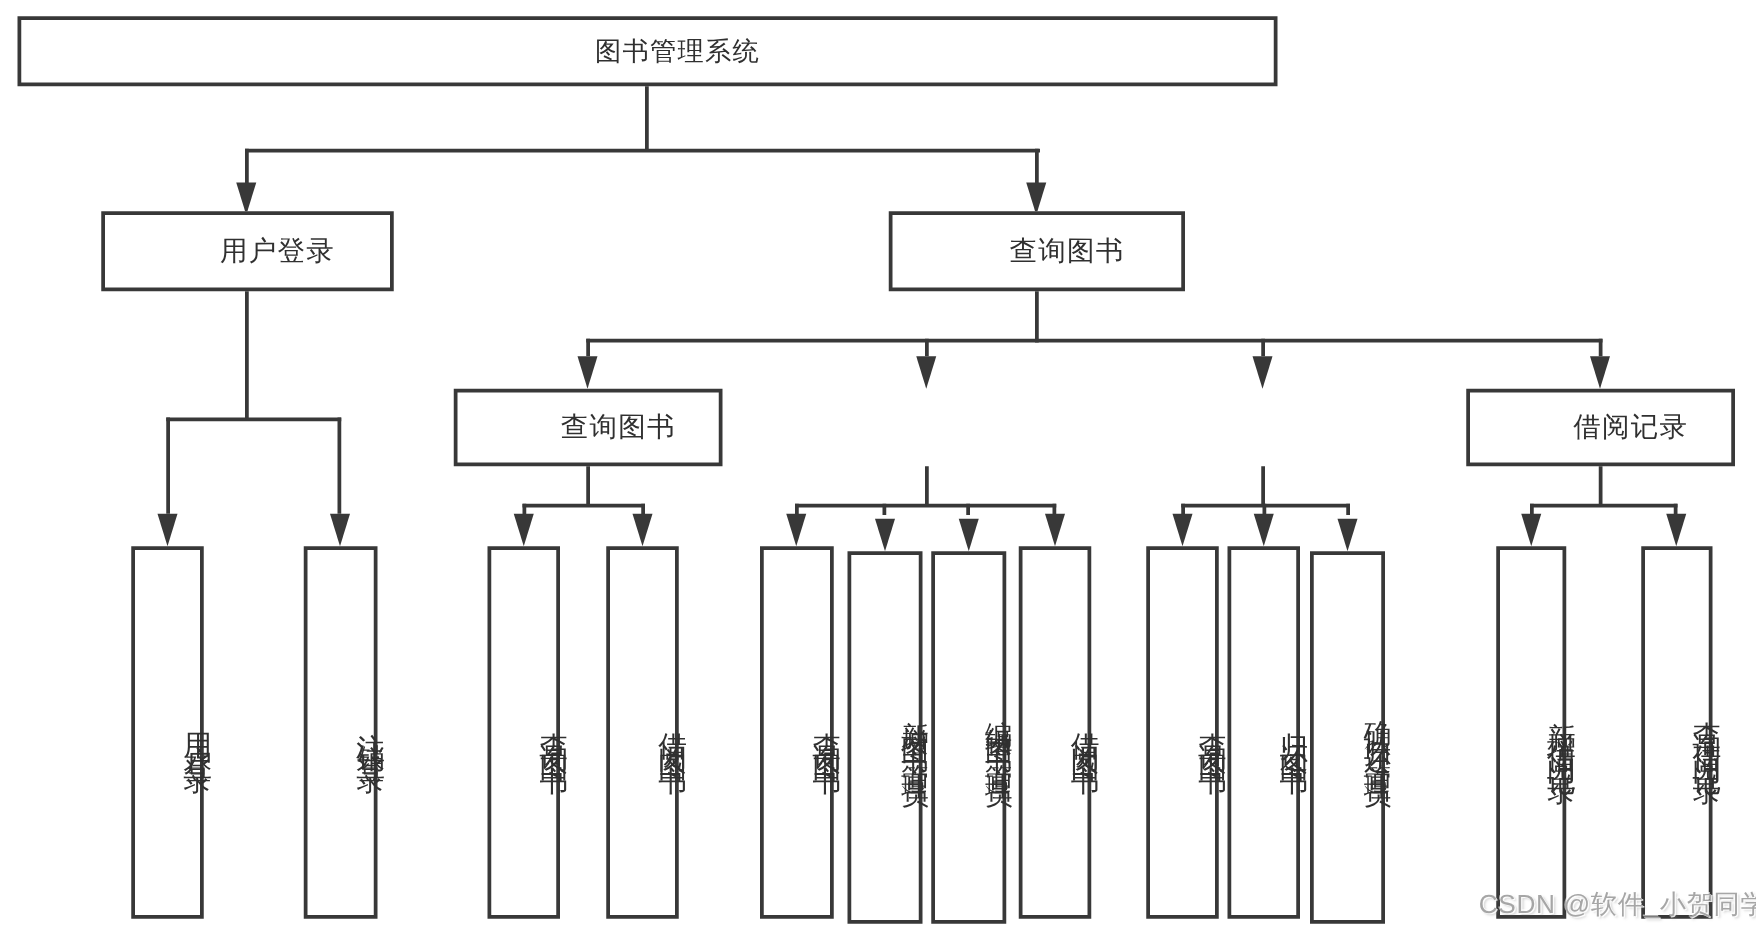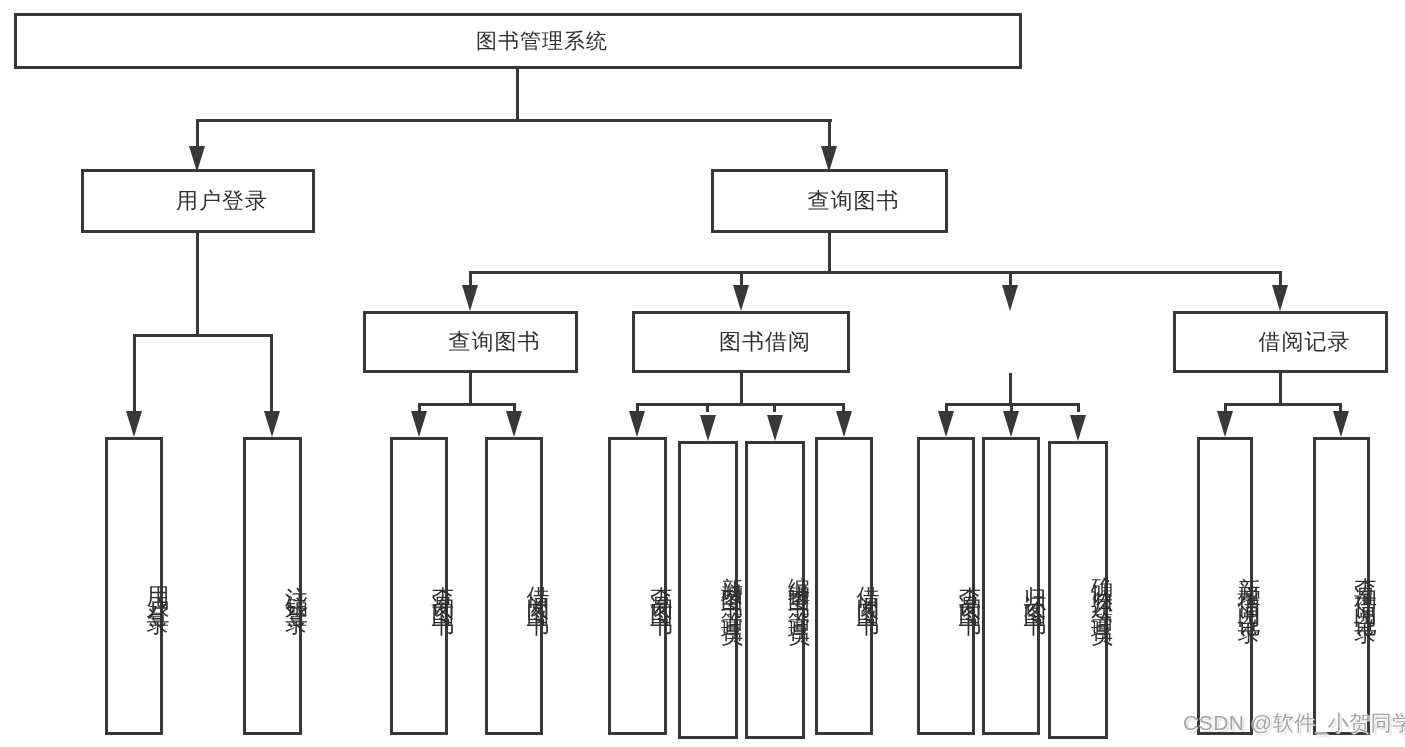--- a/index.html
+++ b/index.html
@@ -91,23 +91,20 @@
   <div class="ln" style="left:1009px; top:271px; width:3px; height:14px;"></div>
   <div class="ln" style="left:1279px; top:271px; width:3px; height:14px;"></div>
   <div class="ar" style="left:462px; top:285px;"></div>
   <div class="ar" style="left:733px; top:285px;"></div>
   <div class="ar" style="left:1002px; top:285px;"></div>
   <div class="ar" style="left:1272px; top:285px;"></div>
 
   <div class="box" style="left:363px; top:311px; width:215px; height:62px;">
     <span class="hlabel">查询图书</span>
   </div>
-  <div class="box" style="left:632px; top:311px; width:218px; height:62px;">
-    <span class="hlabel">图书借阅</span>
-  </div>
   <div class="box" style="left:1173px; top:311px; width:215px; height:62px;">
     <span class="hlabel">借阅记录</span>
   </div>
 
   <div class="ln" style="left:469px; top:373px; width:3px; height:32px;"></div>
   <div class="ln" style="left:418px; top:403px; width:98px; height:3px;"></div>
   <div class="ln" style="left:418px; top:403px; width:3px; height:9px;"></div>
   <div class="ln" style="left:513px; top:403px; width:3px; height:9px;"></div>
   <div class="ar" style="left:411px; top:411px;"></div>
   <div class="ar" style="left:506px; top:411px;"></div>

